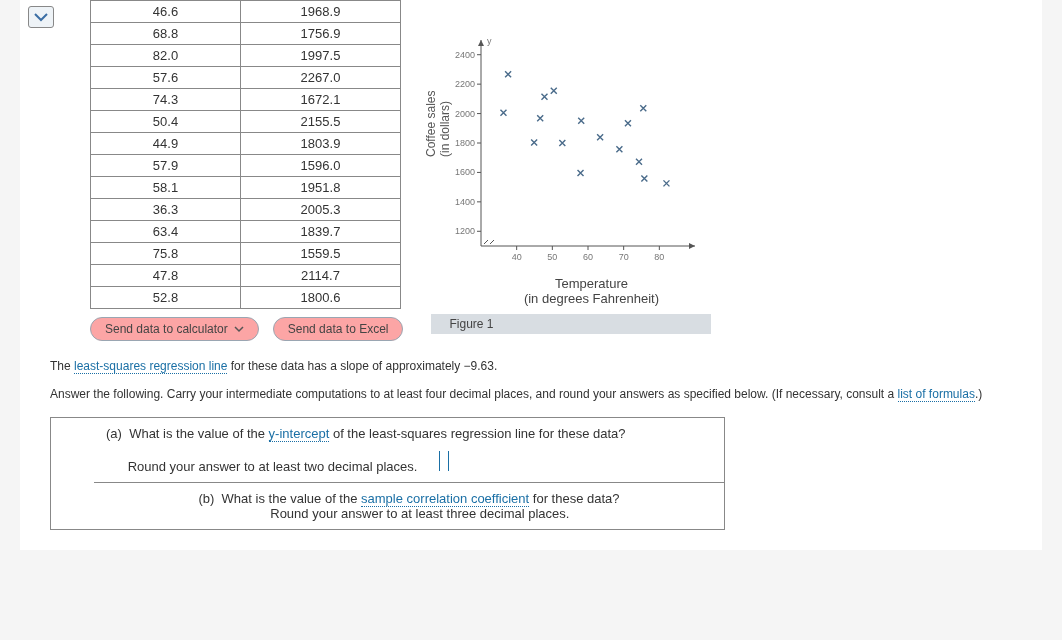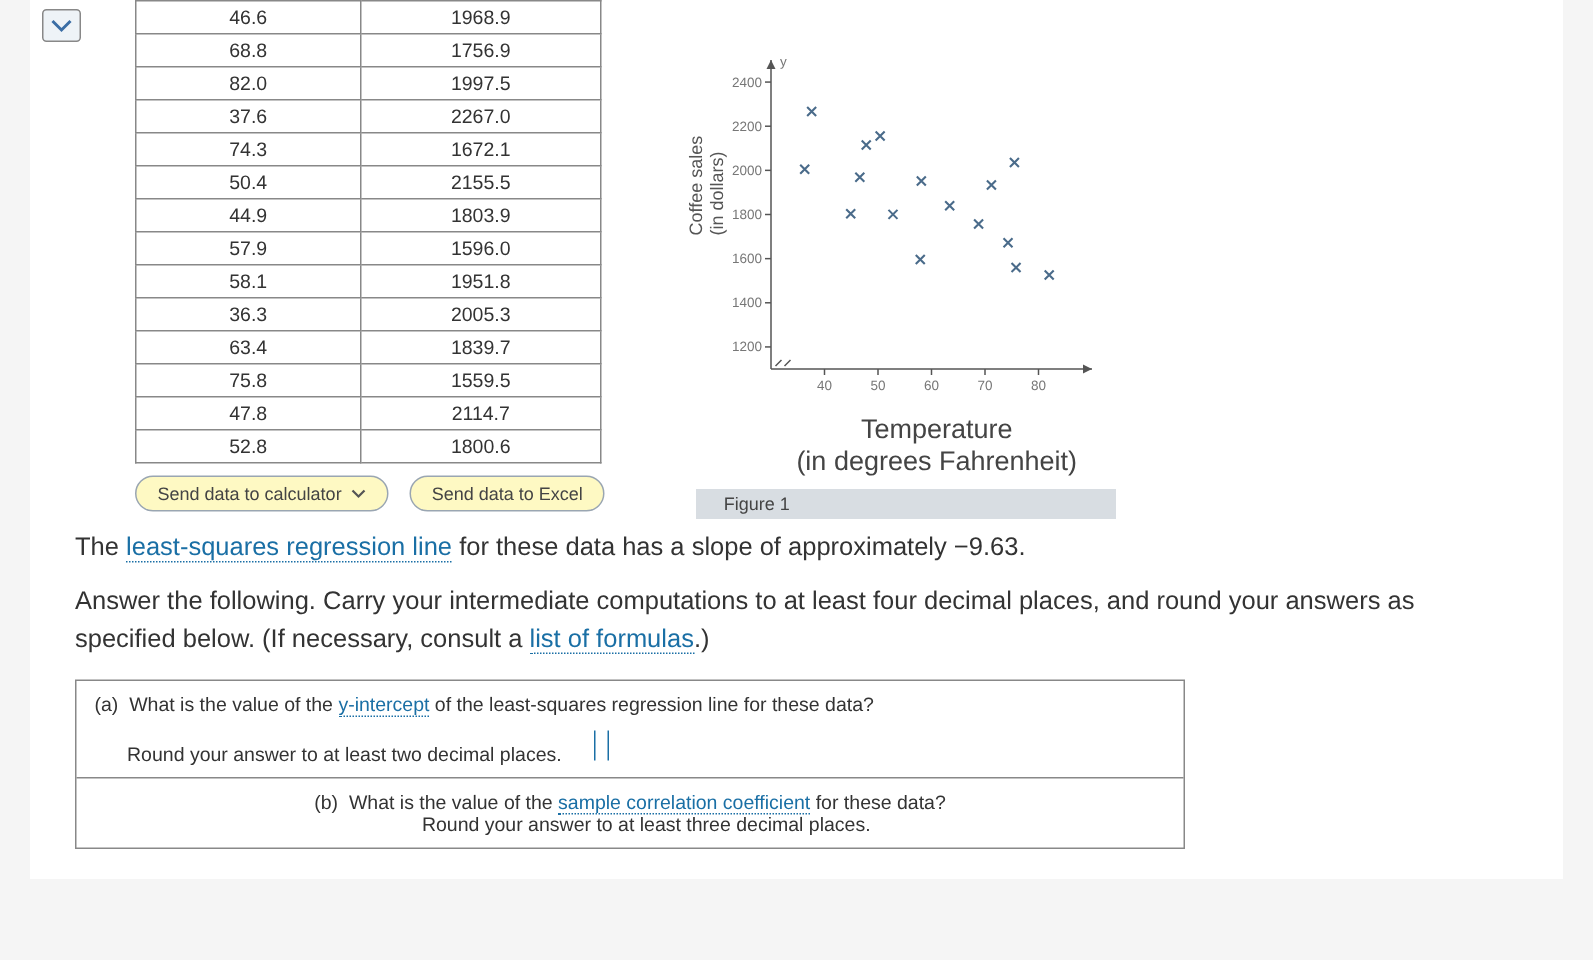--- a/index.html
+++ b/index.html
@@ -12,21 +12,21 @@
       width: 1062px;
     }
     .content-wrap {
       background: #fff;
       padding: 0 30px 20px 30px;
       position: relative;
     }
     .top-area {
       display: flex;
       align-items: flex-start;
-      gap: 61px;
+      gap: 28px;
     }
     .chevron-box {
       width: 26px;
       height: 22px;
       border: 1px solid #888;
       border-radius: 3px;
       background: #eef3f7;
       display: flex;
       align-items: center;
       justify-content: center;
@@ -52,21 +52,21 @@
       margin-left: 40px;
       margin-top: 8px;
       display: flex;
       gap: 14px;
     }
     .pill-btn {
       border: 1px solid #9aa6b2;
       border-radius: 14px;
       padding: 4px 14px;
       font-size: 12px;
-      background: #fef9c3;
+      background: #fca5a5;
       cursor: pointer;
       display: inline-flex;
       align-items: center;
       gap: 6px;
       color: #444;
     }
     .chart-block {
       position: relative;
       width: 320px;
       margin-top: 30px;
@@ -78,48 +78,49 @@
     .y-axis-label {
       transform: rotate(-90deg);
       font-size: 12px;
       color: #555;
       white-space: nowrap;
       width: 14px;
       text-align: center;
     }
     .x-axis-label {
       text-align: center;
-      font-size: 18px;
+      font-size: 13px;
       color: #444;
       margin-top: 6px;
     }
     .figure-cap {
       background: #d8dde2;
       font-size: 12px;
       padding: 3px 18px;
       margin-top: 8px;
       width: 280px;
       color: #444;
     }
     .prose {
-      margin-top: 6px;
-      font-size: 17px;
+      margin-top: 16px;
+      font-size: 12px;
       color: #333;
       line-height: 1.5;
     }
     .prose p { margin-bottom: 10px; }
     .termlink {
       color: #1a6fa5;
       border-bottom: 1px dotted #1a6fa5;
       cursor: pointer;
     }
     .question-box {
       border: 1px solid #888;
       margin-top: 14px;
-      width: 740px;
+      width: 675px;
+      padding-left: 43px;
     }
     .question-box .q {
       border-bottom: 1px solid #888;
       padding: 8px 12px;
       font-size: 13px;
     }
     .question-box .q:last-child { border-bottom: none; text-align: center; }
     .answer-input-slot {
       display: inline-block;
       width: 10px;
@@ -152,21 +153,21 @@
             </tr>
             <tr>
               <td>68.8</td>
               <td>1756.9</td>
             </tr>
             <tr>
               <td>82.0</td>
               <td>1997.5</td>
             </tr>
             <tr>
-              <td>37.6</td>
+              <td>57.6</td>
               <td>2267.0</td>
             </tr>
             <tr>
               <td>74.3</td>
               <td>1672.1</td>
             </tr>
             <tr>
               <td>50.4</td>
               <td>2155.5</td>
             </tr>

